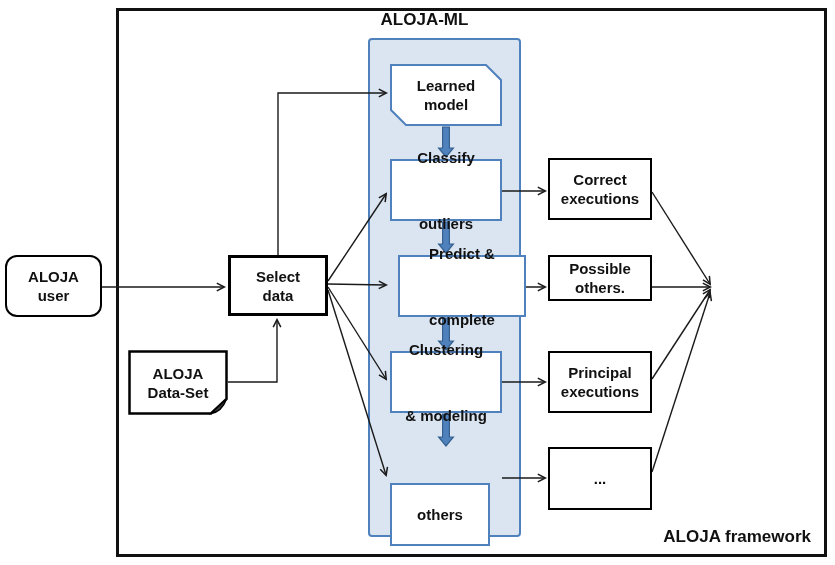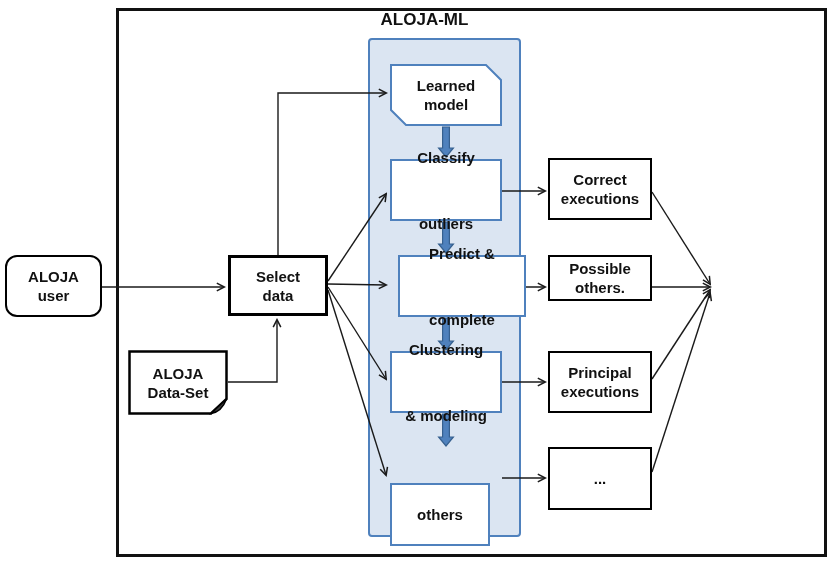--- a/index.html
+++ b/index.html
@@ -139,14 +139,15 @@
   <div class="box black2" style="left:548px;top:351px;width:104px;height:62px;">
     <span class="ln">Principal</span>
     <span class="ln">executions</span>
   </div>
 
   <div class="box black2" style="left:548px;top:447px;width:104px;height:63px;">
     <span class="ln">...</span>
   </div>
 
 
+  <div class="frame-label">ALOJA framework</div>
 
 </div>
 
 </body></html>

